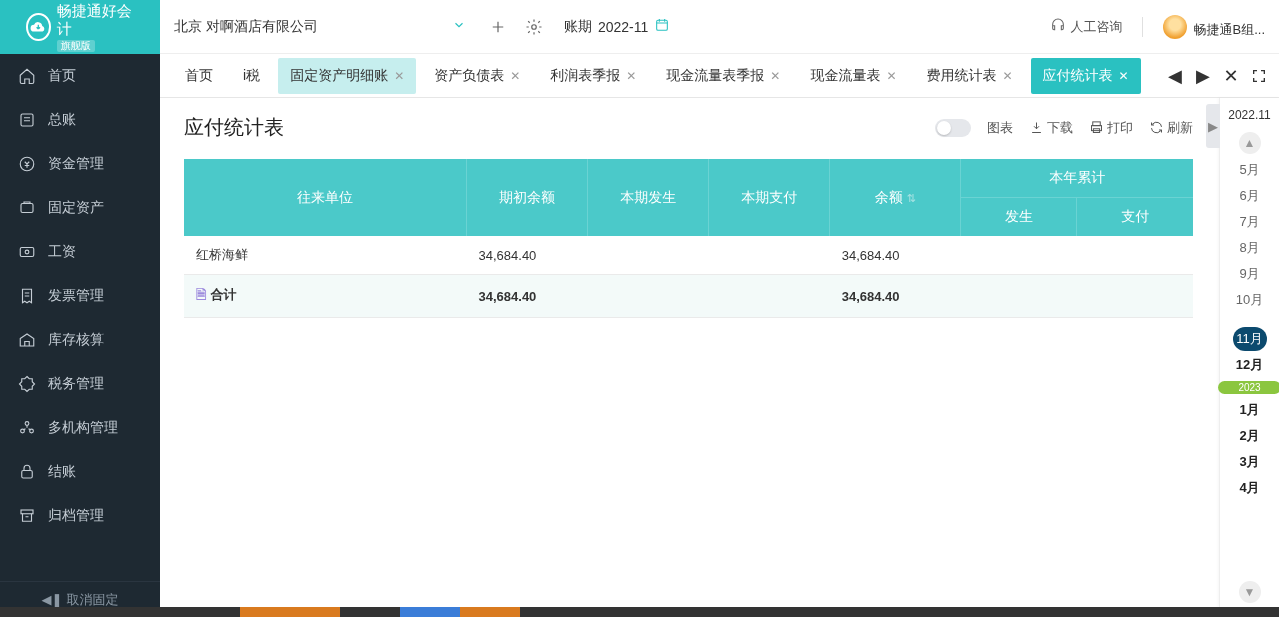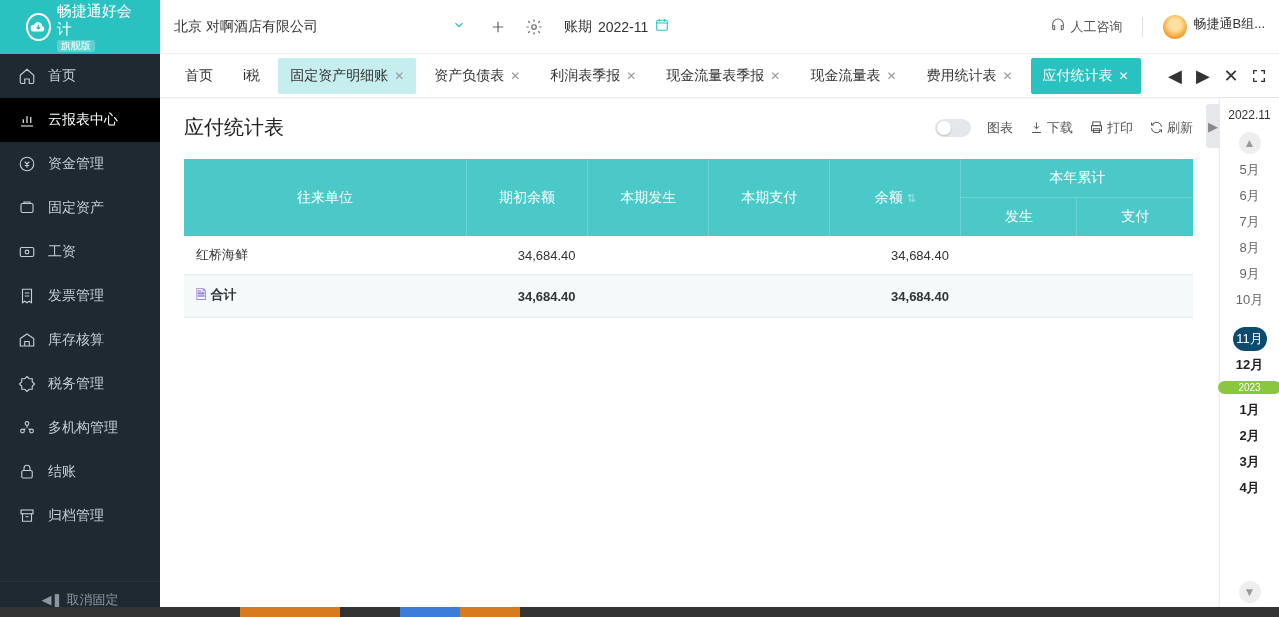--- a/index.html
+++ b/index.html
@@ -55,21 +55,21 @@
     .toggle::after { content: ""; position: absolute; left: 2px; top: 2px; width: 14px; height: 14px; border-radius: 50%; background: #fff; box-shadow: 0 1px 2px rgba(0,0,0,0.2); }
     .action-link { display: flex; align-items: center; gap: 3px; color: #555; font-size: 13px; cursor: pointer; }
     .action-link svg { width: 15px; height: 15px; stroke: currentColor; fill: none; stroke-width: 1.6; }
 
     
     .data-table { width: 100%; border-collapse: collapse; }
     .data-table thead th { background: #4bc9c9; color: #fff; font-weight: 400; font-size: 14px; padding: 10px 8px; border-right: 1px solid #6ad3d3; text-align: center; }
     .data-table thead th:last-child { border-right: none; }
     .data-table thead tr:last-child th { border-top: 1px solid #6ad3d3; }
     .data-table tbody td { border-bottom: 1px solid #eaeaea; padding: 10px 12px; font-size: 13px; }
-    .data-table tbody td.num { text-align: right; }
+    .data-table tbody td.num { text-align: left; }
     .data-table .total-row td { background: #f3faf9; font-weight: 600; color: #333; }
     .total-icon { color: #9c8add; margin-right: 4px; }
     .sort-icon { color: #a5e2e2; margin-left: 4px; font-size: 11px; }
 
     
     .date-sidebar { position: absolute; right: 0; top: 98px; bottom: 10px; width: 60px; background: #fff; border-left: 1px solid #eee; display: flex; flex-direction: column; align-items: center; font-size: 13px; box-shadow: -1px 0 3px rgba(0,0,0,0.04); }
     .date-handle { position: absolute; left: -14px; top: 6px; width: 14px; height: 44px; background: #e5e7eb; border-radius: 3px 0 0 3px; display: flex; align-items: center; justify-content: center; color: #888; cursor: pointer; }
     .date-header { padding: 10px 0 6px; font-size: 12px; color: #333; }
     .date-arrow { width: 22px; height: 22px; border-radius: 50%; background: #eee; color: #999; display: flex; align-items: center; justify-content: center; margin: 4px 0; cursor: pointer; font-size: 12px; }
     .month-list { flex: 1; overflow-y: auto; display: flex; flex-direction: column; align-items: center; gap: 2px; }
@@ -100,27 +100,28 @@
   </div>
   <div class="nav-list">
     <div class="nav-item">
         <span class="nav-icon">
           <svg viewBox="0 0 24 24">
             <path d="M3 11l9-8 9 8v9a2 2 0 01-2 2h-4v-6h-6v6H5a2 2 0 01-2-2z"></path>
           </svg>
         </span>
         <span>首页</span>
       </div>
-    <div class="nav-item active">
-        <span class="nav-icon">
-          <svg viewBox="0 0 24 24">
-            <path d="M4 20h16M7 16v-5m5 5V7m5 9v-8"></path>
-          </svg>
-        </span>
-        <span>云报表中心</span>
+    <div class="nav-item">
+        <span class="nav-icon">
+          <svg viewBox="0 0 24 24">
+            <rect x="4" y="4" width="16" height="16" rx="2"></rect>
+            <path d="M8 9h8M8 13h8"></path>
+          </svg>
+        </span>
+        <span>总账</span>
       </div>
     <div class="nav-item">
         <span class="nav-icon">
           <svg viewBox="0 0 24 24">
             <circle cx="12" cy="12" r="9"></circle>
             <path d="M9 9l3 3 3-3M12 12v5M9 14h6"></path>
           </svg>
         </span>
         <span>资金管理</span>
       </div>
@@ -229,21 +230,21 @@
       </svg></span>
   <div class="flex-spacer"></div>
   <div class="top-right">
     <div class="consult">
       <span style="margin-right:4px"><svg width="16" height="16" viewBox="0 0 24 24">
             <path d="M4 13v-2a8 8 0 0116 0v2M4 13v4a2 2 0 002 2h1v-6H4zm16 0v4a2 2 0 01-2 2h-1v-6h3z" stroke="#666" fill="none" stroke-width="1.6"></path>
           </svg></span>
       <span>人工咨询</span>
     </div>
     <div style="width:1px;height:20px;background:#e0e0e0"></div>
-    <div style="display:flex;align-items:flex-start">
+    <div style="display:flex;align-items:flex-end">
       <div class="avatar"></div>
       <span class="username">畅捷通B组...</span>
     </div>
   </div>
 </div>
 
 <div class="tabs-row">
   <div class="tabs-scroll">
     <div class="tab">
         <span>首页</span>

